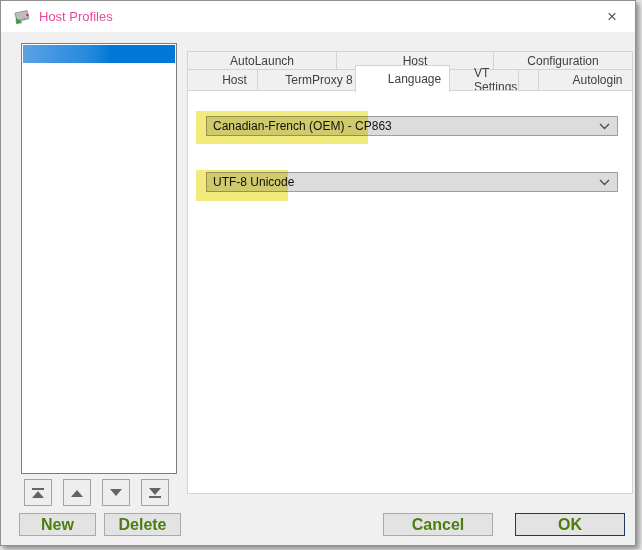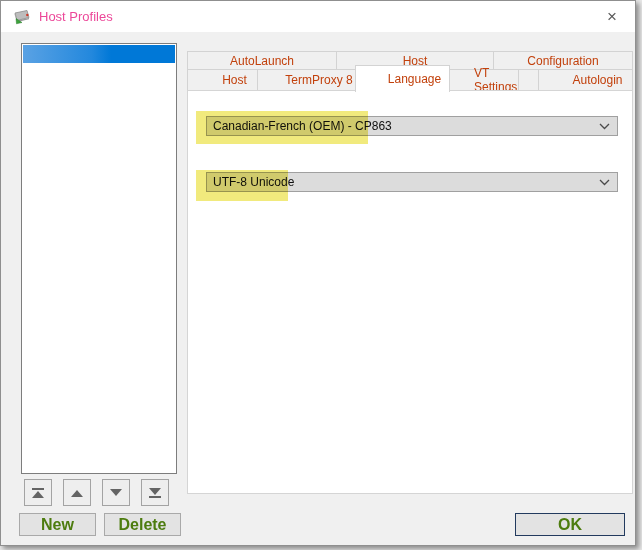--- a/index.html
+++ b/index.html
@@ -20,21 +20,21 @@
            background:linear-gradient(90deg,#5aa2e4 0%,#2388dd 45%,#0078d7 58%,#0078d7 100%);}
   
   .arrow-btn{position:absolute;top:478px;width:28px;height:27px;background:#eeeeee;
              border:1px solid #a3a3a3;box-sizing:border-box;display:flex;align-items:center;justify-content:center;padding:0;}
   
   .btn{position:absolute;height:23px;background:#e3e3e3;border:1px solid #a9a9a9;box-sizing:border-box;
        font-family:inherit;font-size:16px;color:#4d7c0f;display:flex;align-items:center;justify-content:center;padding:0;font-weight:bold;}
   .btn-default{border:1px solid #223a5e;}
   
   .tab{position:absolute;background:#f0f0f0;border:1px solid #d3d3d3;box-sizing:border-box;
-       display:flex;align-items:center;justify-content:center;font-size:12px;color:#c2410c;}
+       display:flex;align-items:center;justify-content:center;font-size:12px;color:#404040;}
   .tab-row1{top:50px;height:19px;}
   .tab-row2{top:68px;height:22px;padding-left:24px;}
   .tab-active{top:64px;height:27px;background:#ffffff;border-bottom:none;z-index:3;}
   
   .panel{position:absolute;left:186px;top:89px;width:446px;height:404px;background:#ffffff;
          border:1px solid #d5d5d5;box-sizing:border-box;z-index:1;}
   .field-label{position:absolute;font-size:12px;color:#000;}
   .combo{position:absolute;left:205px;width:412px;height:20px;background:#dcdcdc;border:1px solid #a0a0a0;
          box-sizing:border-box;display:flex;align-items:center;z-index:2;}
   .combo .combo-value{flex:1;font-size:12px;color:#111;padding-left:6px;white-space:nowrap;overflow:hidden;}
@@ -117,16 +117,17 @@
       <span class="chev">
         <svg width="11" height="7" viewBox="0 0 11 7">
             <polyline points="1,1 5.5,5.5 10,1" fill="none" stroke="#4a4a4a" stroke-width="1.3"></polyline>
           </svg>
       </span>
     </div>
 
     <div class="mark" style="left:195px;top:110px;width:172px;height:33px;"></div>
     <div class="mark" style="left:195px;top:169px;width:92px;height:31px;"></div>
 
+    <button class="btn" style="left:382px;top:512px;width:110px;">Cancel</button>
     <button class="btn btn-default" style="left:514px;top:512px;width:110px;">OK</button>
 
   </div>
 </div>
 
 </body></html>

